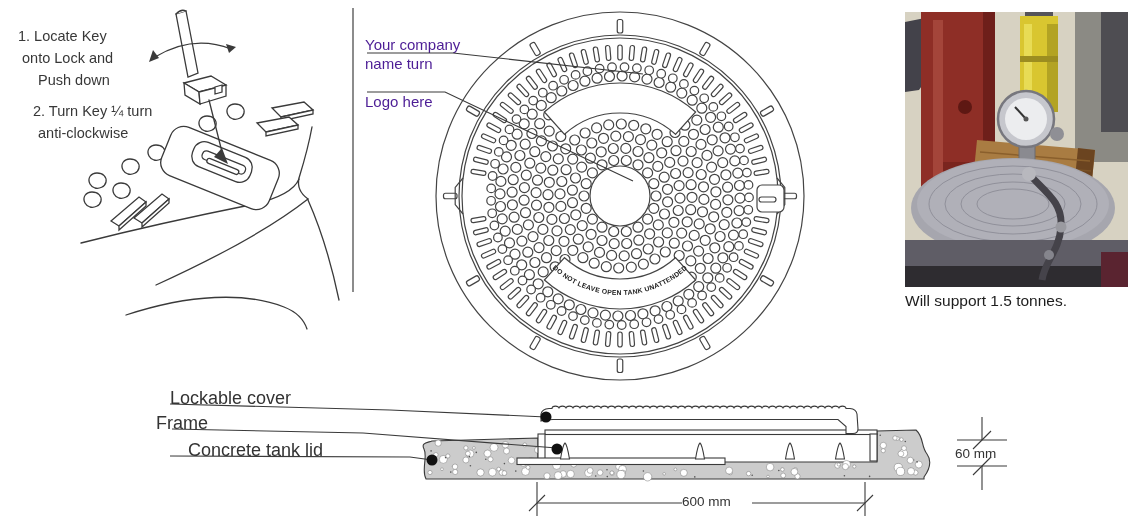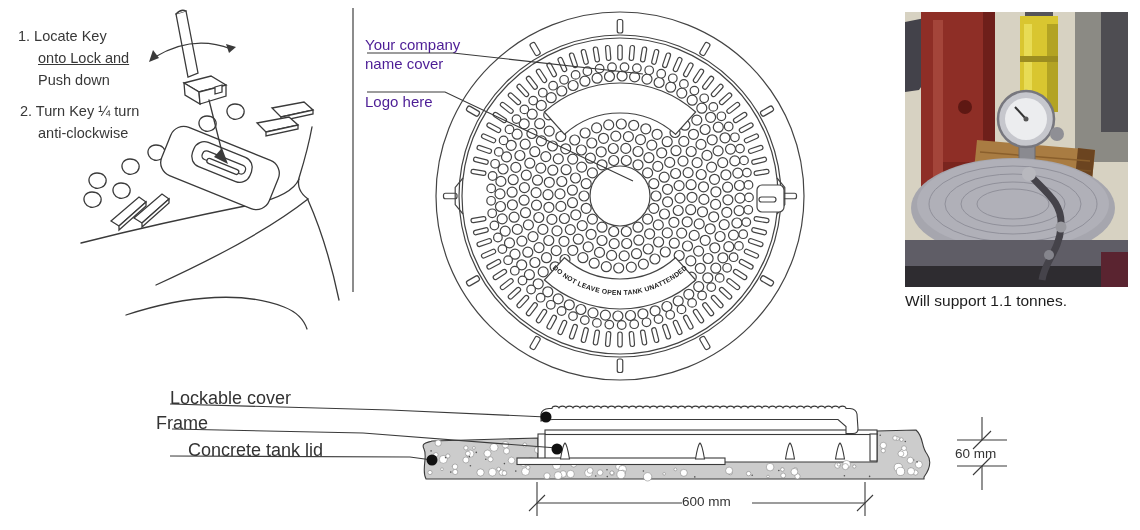--- a/index.html
+++ b/index.html
@@ -13,23 +13,23 @@
   .caption{font-size:15.5px;color:#1d1d1d;}
   svg{position:absolute;overflow:visible;}
   .divider{width:2px;background:#8c8c8c;}
 </style>
 </head>
 <body>
 
 <div id="canvas">
 
   <div class="abs instr" style="left:18px;top:26px;">1. Locate Key</div>
-  <div class="abs instr" style="left:38px;top:48px;text-decoration:underline;">onto Lock and</div>
+  <div class="abs instr" style="left:22px;top:48px;">onto Lock and</div>
   <div class="abs instr" style="left:38px;top:70px;">Push down</div>
-  <div class="abs instr" style="left:20px;top:101px;">2. Turn Key ¼ turn</div>
+  <div class="abs instr" style="left:33px;top:101px;">2. Turn Key ¼ turn</div>
   <div class="abs instr" style="left:38px;top:123px;">anti-clockwise</div>
 
   <svg id="keysvg" style="left:0;top:0;" width="360" height="340" viewBox="0 0 360 340" stroke="#3a3a3a" stroke-width="1.3" fill="none" stroke-linecap="round">
     <g>
       <path d="M81,243 C140,228 205,214 250,205 C278,199 294,191 299,179"></path>
       <path d="M312,127 C308,149 303,165 299,178 C297,187 301,194 308,199"></path>
       <path d="M308,199 C270,229 213,259 156,285"></path>
       <path d="M308,200 C320,227 331,262 339,300"></path>
       <path d="M126,315 C190,294 246,292 284,307 C297,312 304,320 307,329"></path>
     </g>
@@ -75,21 +75,21 @@
     <g>
       <line x1="209" y1="100" x2="222" y2="152"></line>
       <polygon points="228,164 214,157 222,148" fill="#3a3a3a" stroke="none"></polygon>
     </g>
   </svg>
 
   <div class="abs divider" style="left:352px;top:8px;height:284px;"></div>
 
   <div class="abs lbl" style="left:365px;top:11px;">
     <div>Your company</div>
-    <div>name cover</div>
+    <div>name turn</div>
   </div>
   <div class="abs lbl" style="left:365px;top:68px;">Logo here</div>
 
   <svg id="coversvg" style="left:355px;top:0;" width="465" height="395" viewBox="0 0 465 395">
     <g id="cover-art" stroke="#444" stroke-width="1.2" fill="#fff">
         <circle cx="265" cy="196" r="184"></circle>
         <circle cx="265" cy="196" r="161"></circle>
         <rect x="428" y="193.25" width="13.5" height="5.5" rx="2" transform="rotate(0 265 196)"></rect>
         <rect x="428" y="193.25" width="13.5" height="5.5" rx="2" transform="rotate(30 265 196)"></rect>
         <rect x="428" y="193.25" width="13.5" height="5.5" rx="2" transform="rotate(60 265 196)"></rect>
@@ -552,21 +552,21 @@
         <rect x="196" y="240" width="27" height="35" fill="#5a2430"></rect>
       </g>
       <g>
         <path d="M122,160 C140,180 158,190 156,215 C154,240 140,248 137,268" stroke="#45434a" stroke-width="7" fill="none"></path>
         <circle cx="124" cy="162" r="7" fill="#b8b8be"></circle>
         <circle cx="156" cy="215" r="5.5" fill="#9a9aa0"></circle>
         <circle cx="144" cy="243" r="5" fill="#85858d"></circle>
       </g>
     </svg>
   </div>
-  <div class="abs caption" style="left:905px;top:292px;">Will support 1.1 tonnes.</div>
+  <div class="abs caption" style="left:905px;top:292px;">Will support 1.5 tonnes.</div>
 
   <div class="abs seclbl" style="left:170px;top:388px;">Lockable cover</div>
   <div class="abs seclbl" style="left:156px;top:413px;">Frame</div>
   <div class="abs seclbl" style="left:188px;top:440px;">Concrete tank lid</div>
   <div class="abs dim" style="left:682px;top:494px;width:72px;">600 mm</div>
   <div class="abs dim" style="left:955px;top:446px;width:56px;">60 mm</div>
 
   <svg id="xsecsvg" style="left:160px;top:385px;" width="880" height="145" viewBox="0 0 880 145" stroke="#3a3a3a" stroke-width="1.1" fill="none">
     <g>
       <path d="M272,56 L378,53 L378,77 L717,77 L717,46 L756,45

